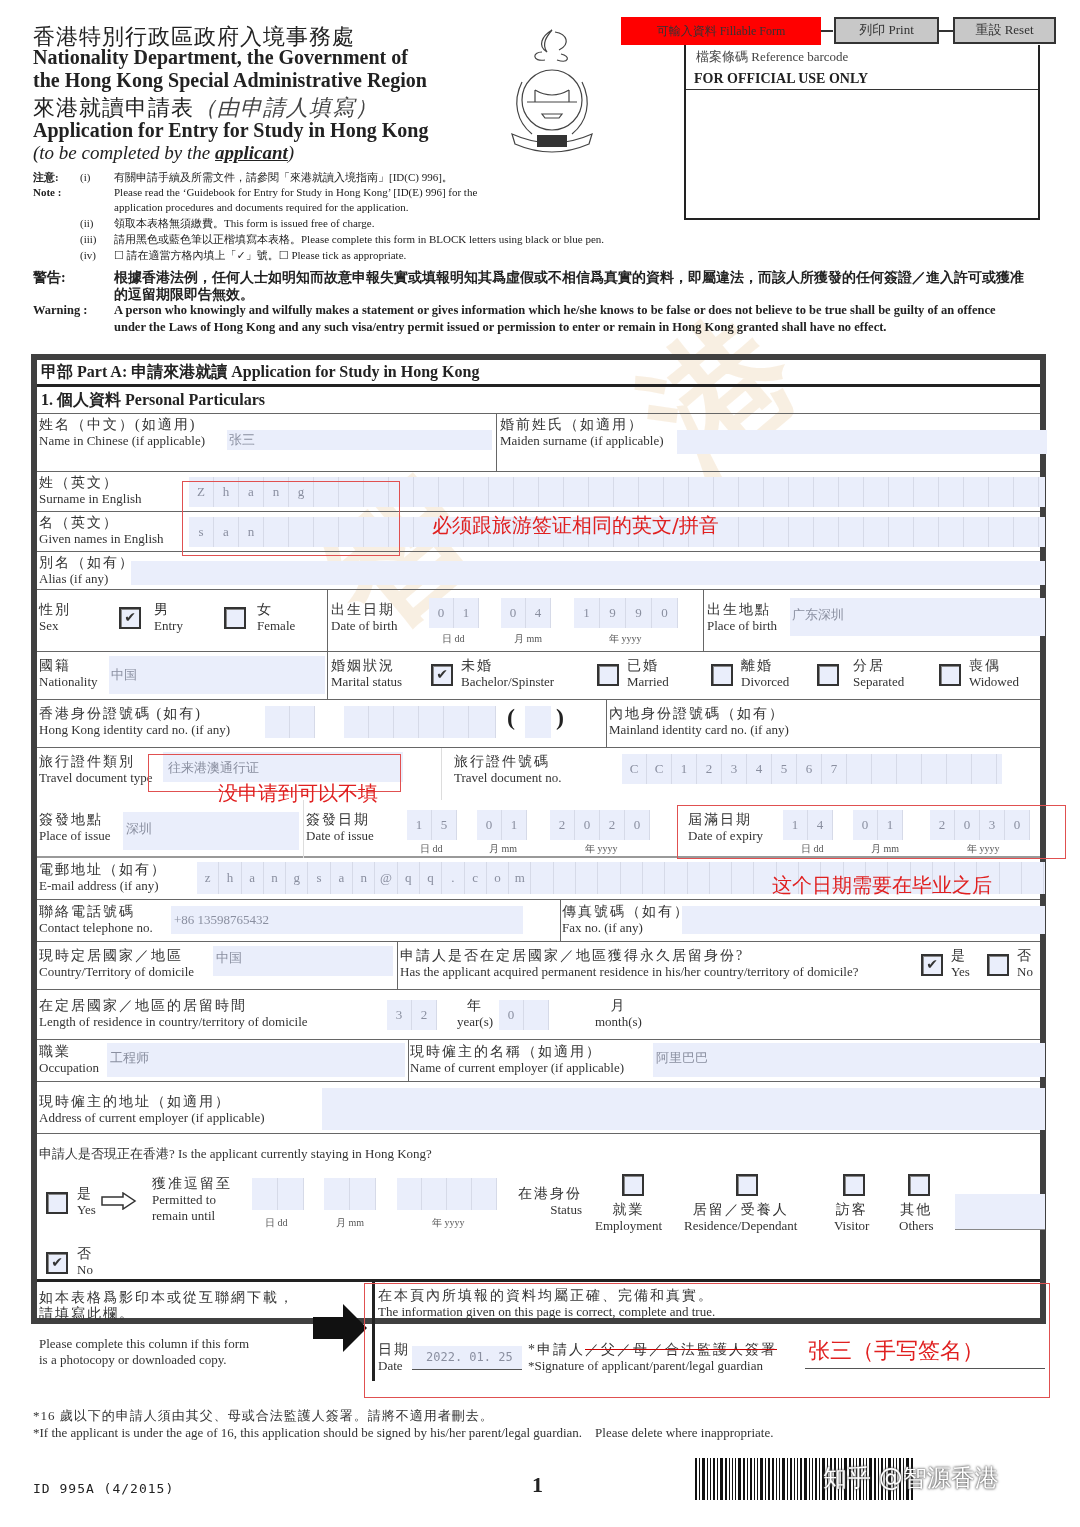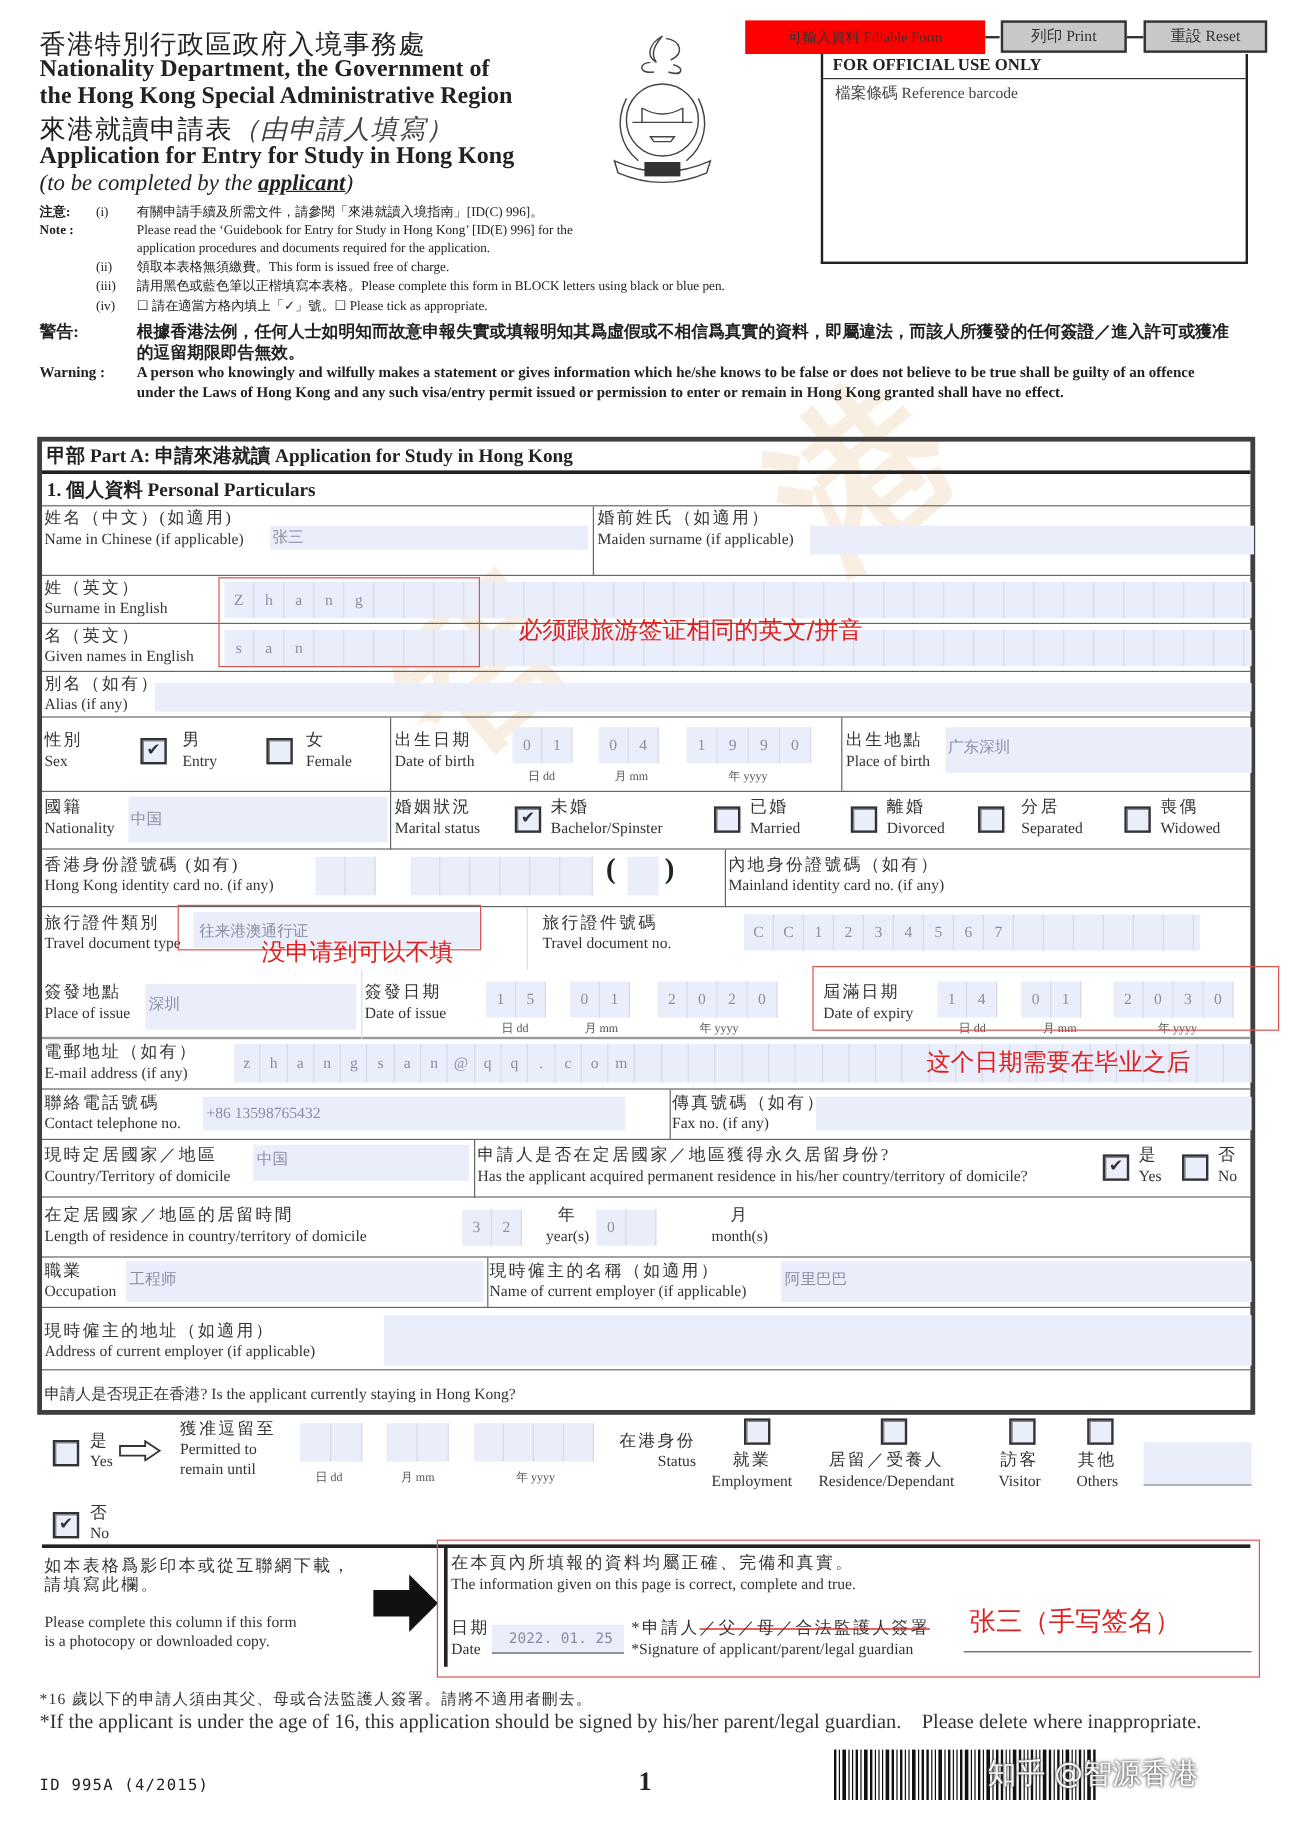--- a/index.html
+++ b/index.html
@@ -7,21 +7,21 @@
 .abs{position:absolute}
 .mono{font-family:"DejaVu Sans Mono","Liberation Mono",monospace}
 .hdr-zh{font-size:22px;letter-spacing:1px}
 .hdr-en{font-size:20px;font-weight:bold}
 .note{font-size:11px;line-height:15px}
 .warn-zh{font-size:14px;font-weight:bold;line-height:17px}
 .warn-en{font-size:12.5px;font-weight:bold;line-height:17px}
 .red-btn{background:#f00;color:#333;font-size:12px;text-align:center;line-height:28px}
 .gray-btn{background:#c8c8c8;border:2px solid #333;font-size:13px;text-align:center;line-height:22px;color:#333}
 .official{border:2px solid #222;border-top:none}
-.form{left:31px;top:364px;width:1015px;height:815px;border:4px solid #404040}
+.form{left:31px;top:354px;width:1015px;height:970px;border:6px solid #404040}
 .row{position:absolute;left:0;width:100%;border-bottom:1px solid #666}
 .lbl{position:absolute;font-size:13px;line-height:16px;color:#333}
 .lbl .zh{font-size:14px;letter-spacing:2px;display:block}
 .fill{position:absolute;background:#eaeefb}
 .fillv{position:absolute;color:#8a8fa0;font-size:13px}
 .cells{position:absolute;display:flex;background:#eaeefb}
 .cells span{display:block;border-right:1px solid #d6dae8;text-align:center;color:#8a8fa0;font-size:13px;letter-spacing:0}
 .sub{position:absolute;font-size:10px;color:#555}
 .cb{position:absolute;width:22px;height:22px;border:2px solid #333;background:#eaeefb;font-size:14px;line-height:18px;text-align:center;color:#333;box-shadow:inset 1px 1px 0 #888}
 .vline{position:absolute;border-left:1px solid #666}
@@ -61,22 +61,22 @@
     </svg>
 </div>
 
 <div class="abs red-btn" style="left:621px;top:17px;width:200px;height:28px">可輸入資料 Fillable Form</div>
 <div class="abs" style="left:821px;top:30px;width:12px;border-top:2px solid #333"></div>
 <div class="abs gray-btn" style="left:834px;top:17px;width:105px;height:27px">列印 Print</div>
 <div class="abs" style="left:939px;top:30px;width:14px;border-top:2px solid #333"></div>
 <div class="abs gray-btn" style="left:953px;top:17px;width:103px;height:27px">重設 Reset</div>
 
 <div class="abs official" style="left:684px;top:45px;width:356px;height:175px">
+  <div style="font-size:13px;padding:3px 10px;color:#444">檔案條碼  Reference barcode</div>
   <div style="font-weight:bold;font-size:14px;padding:2px 8px;border-bottom:1px solid #333">FOR OFFICIAL USE ONLY</div>
-  <div style="font-size:13px;padding:3px 10px;color:#444">檔案條碼  Reference barcode</div>
 </div>
 
 <div class="abs note" style="left:33px;top:170px;font-weight:bold">注意:</div>
 <div class="abs note" style="left:33px;top:185px;font-weight:bold">Note :</div>
 <div class="abs note" style="left:80px;top:170px">(i)</div>
 <div class="abs note" style="left:114px;top:170px">有關申請手續及所需文件，請參閱「來港就讀入境指南」[ID(C) 996]。</div>
 <div class="abs note" style="left:114px;top:185px">Please read the ‘Guidebook for Entry for Study in Hong Kong’ [ID(E) 996] for the</div>
 <div class="abs note" style="left:114px;top:200px">application procedures and documents required for the application.</div>
 <div class="abs note" style="left:80px;top:216px">(ii)</div>
 <div class="abs note" style="left:114px;top:216px">領取本表格無須繳費。This form is issued free of charge.</div>
@@ -488,21 +488,21 @@
 <div class="redbox" style="left:182px;top:481px;width:218px;height:75px"></div>
 <div class="annot" style="left:432px;top:512px;font-size:20px">必须跟旅游签证相同的英文/拼音</div>
 <div class="redbox" style="left:148px;top:754px;width:253px;height:38px"></div>
 <div class="annot" style="left:218px;top:780px;font-size:20px">没申请到可以不填</div>
 <div class="redbox" style="left:677px;top:805px;width:389px;height:54px"></div>
 <div class="annot" style="left:772px;top:872px;font-size:20px">这个日期需要在毕业之后</div>
 <div class="redbox" style="left:364px;top:1283px;width:686px;height:115px"></div>
 <div class="annot" style="left:808px;top:1336px;font-size:22px">张三（手写签名）</div>
 
 <div class="abs" style="left:33px;top:1407px;font-size:13px;color:#333;letter-spacing:1px">*16 歲以下的申請人須由其父、母或合法監護人簽署。請將不適用者刪去。</div>
-<div class="abs" style="left:33px;top:1425px;font-size:17px;color:#333;white-space:pre">*If the applicant is under the age of 16, this application should be signed by his/her parent/legal guardian.    Please delete where inappropriate.</div>
+<div class="abs" style="left:33px;top:1425px;font-size:13px;color:#333;white-space:pre">*If the applicant is under the age of 16, this application should be signed by his/her parent/legal guardian.    Please delete where inappropriate.</div>
 
 <div class="abs mono" style="left:33px;top:1481px;font-size:13px;letter-spacing:1px">ID 995A (4/2015)</div>
 <div class="abs" style="left:532px;top:1472px;font-size:22px;font-weight:bold">1</div>
 <div class="barcode" id="barcode" style="left:695px;top:1458px;width:360px;height:42px">
     <i style="width: 2px;"></i>
     <i style="width: 1px;"></i>
     <i style="width: 3px;"></i>
     <i style="width: 1px;"></i>
     <i style="width: 1px;"></i>
     <i style="width: 2px;"></i>

